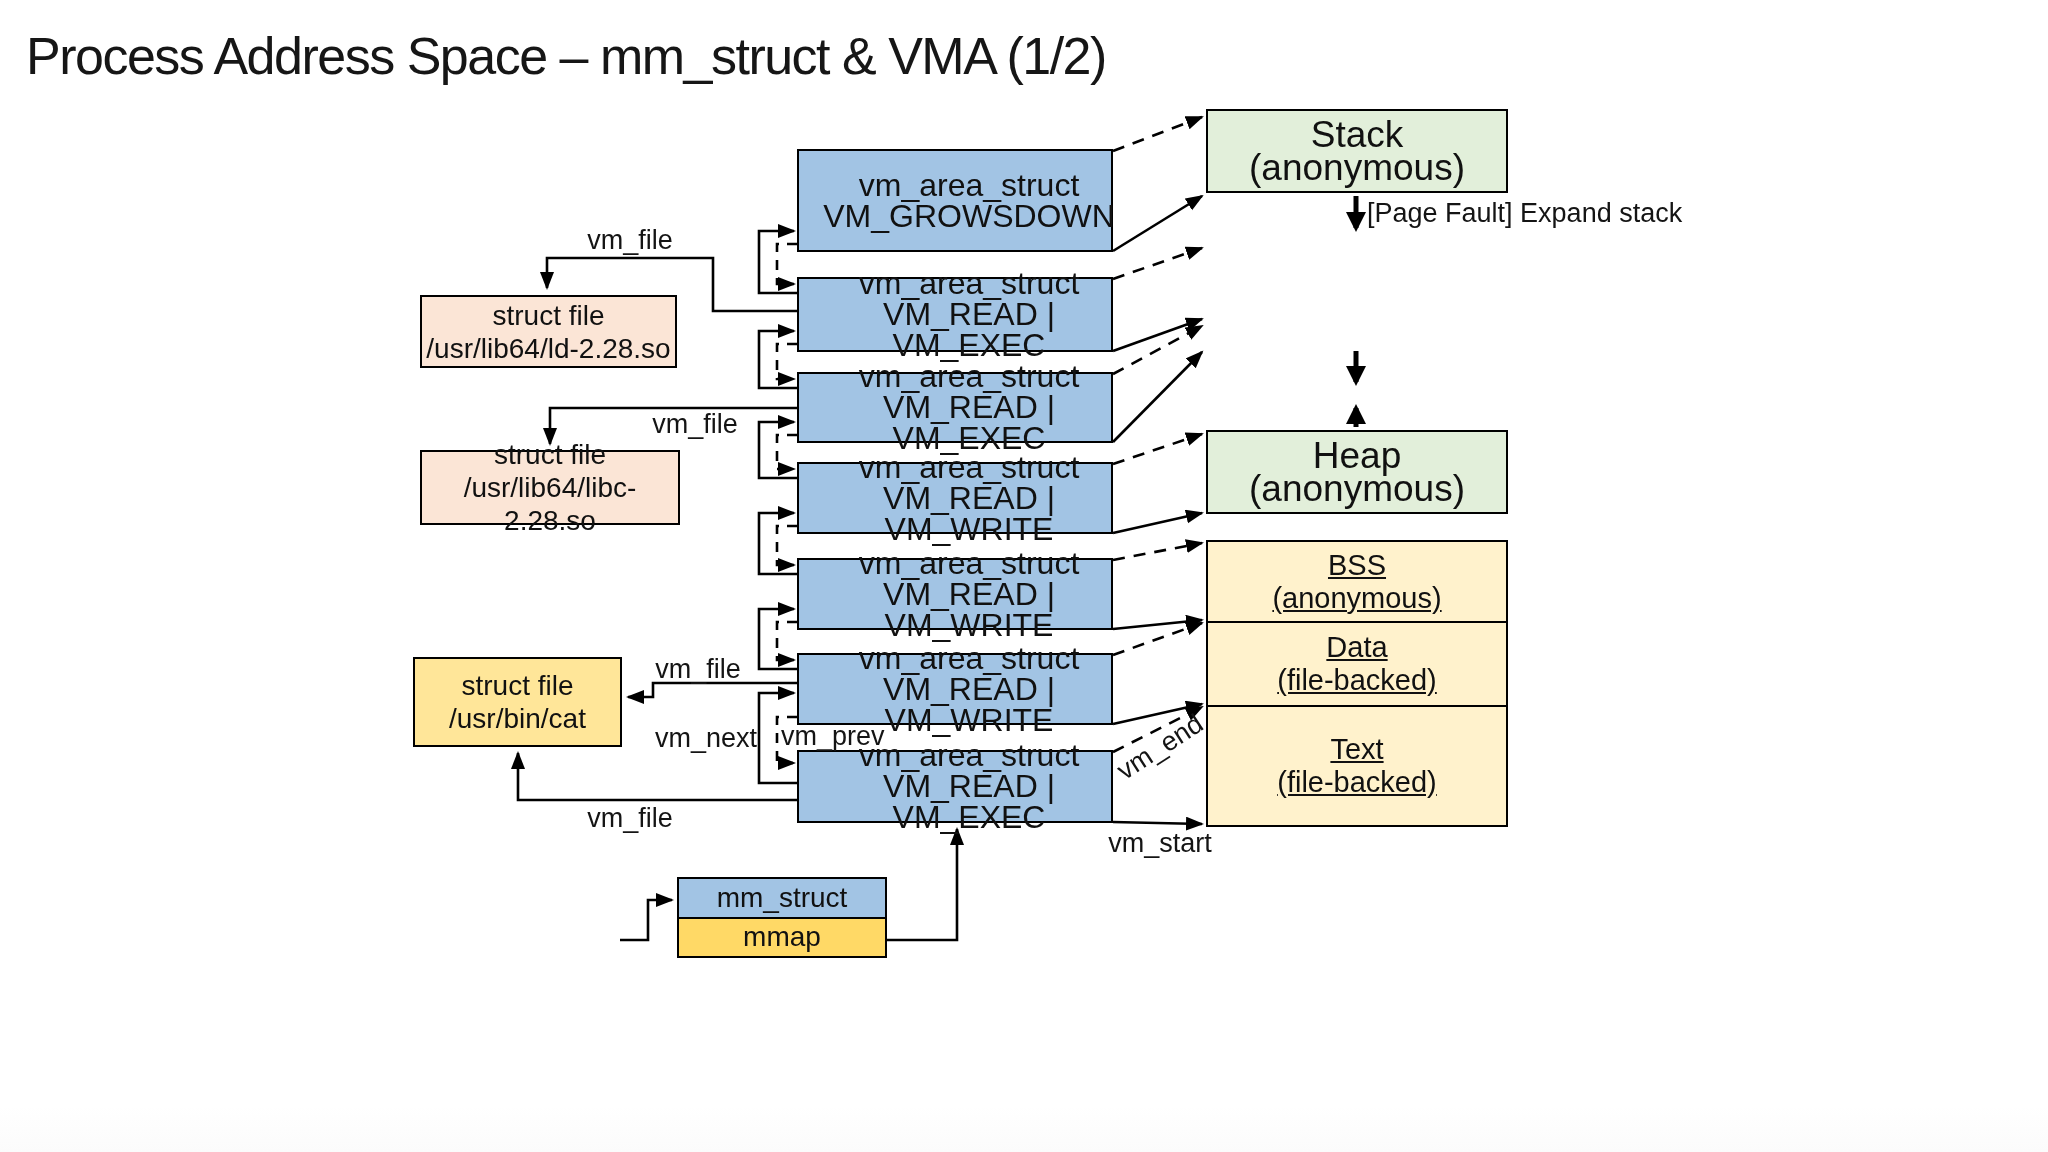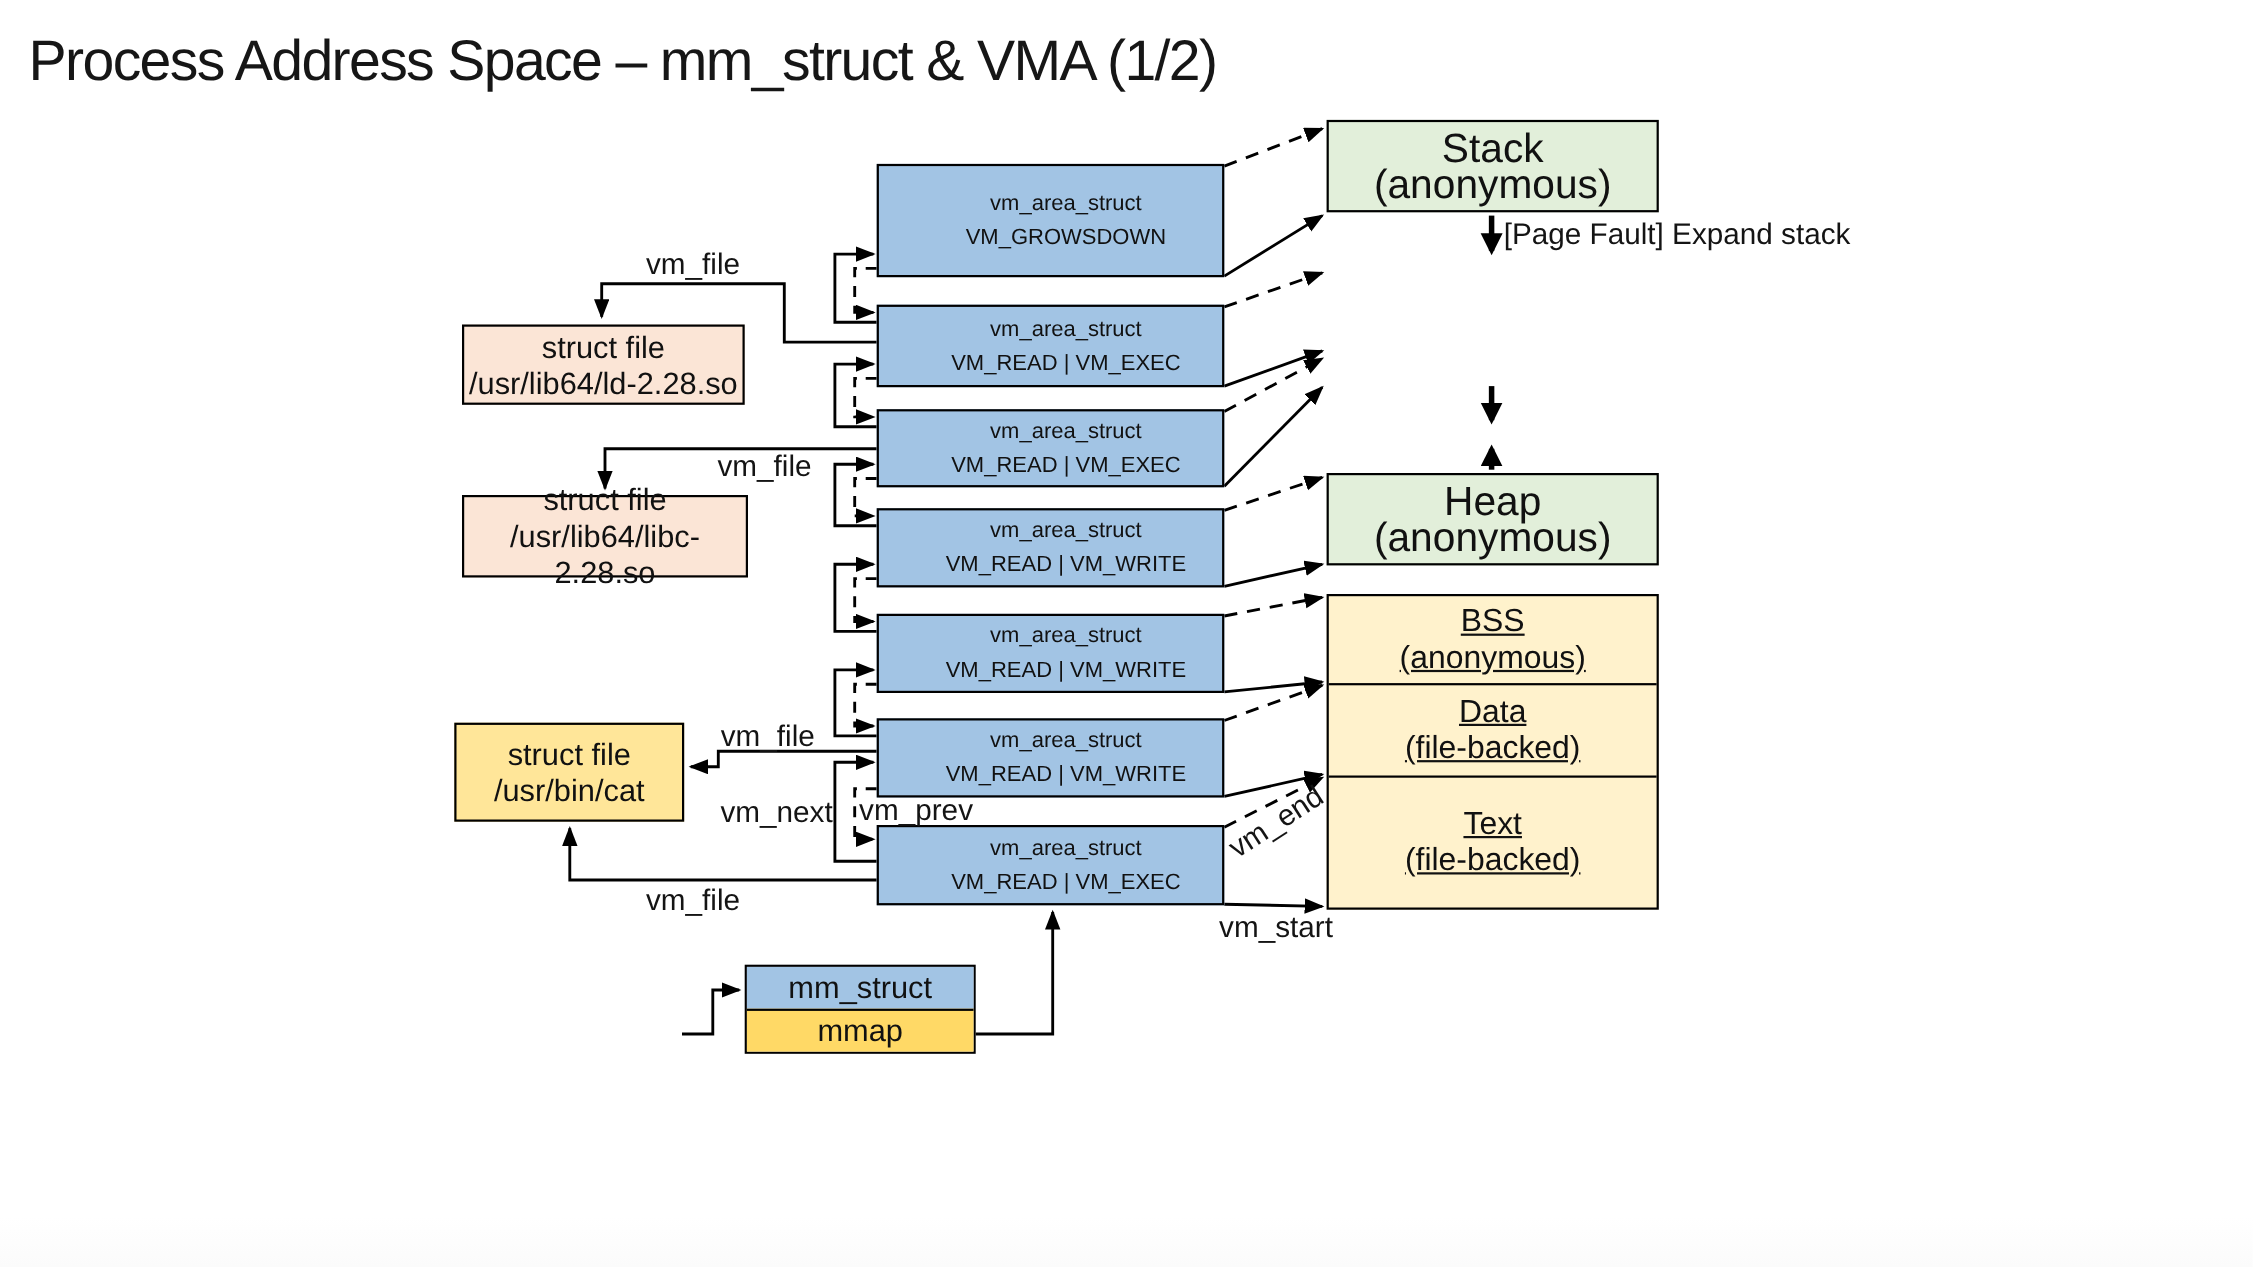--- a/index.html
+++ b/index.html
@@ -11,21 +11,21 @@
   #title{
     position:absolute;left:26px;top:6px;font-size:52px;line-height:100px;
     letter-spacing:-1.5px;color:#161616;white-space:nowrap;font-weight:400;
   }
   svg.layer{position:absolute;left:0;top:0;}
   .box{
     position:absolute;box-sizing:border-box;border:2.5px solid #000;
     display:flex;flex-direction:column;align-items:center;justify-content:center;
     text-align:center;
   }
-  .blue{background:#a2c4e4;font-size:20px;line-height:31px;padding-left:28px;}
+  .blue{background:#a2c4e4;font-size:32px;line-height:31px;padding-left:28px;}
   .region{font-size:37px;line-height:33px;}
   .green{background:#e2efda;}
   .peach{background:#fbe5d6;}
   .caty{background:#ffe699;}
   .filebox{font-size:28px;line-height:33px;}
   .stackgrp{position:absolute;box-sizing:border-box;border:2.5px solid #000;background:#fff2cc;text-decoration:underline;}
   .cell{box-sizing:border-box;display:flex;flex-direction:column;align-items:center;justify-content:center;text-align:center;font-size:29px;line-height:33px;}
   .cell + .cell{border-top:2.5px solid #000;}
   .struct{position:absolute;box-sizing:border-box;border:2.5px solid #000;display:flex;flex-direction:column;}
   .srow{flex:1;display:flex;align-items:center;justify-content:center;font-size:28px;box-sizing:border-box;}

